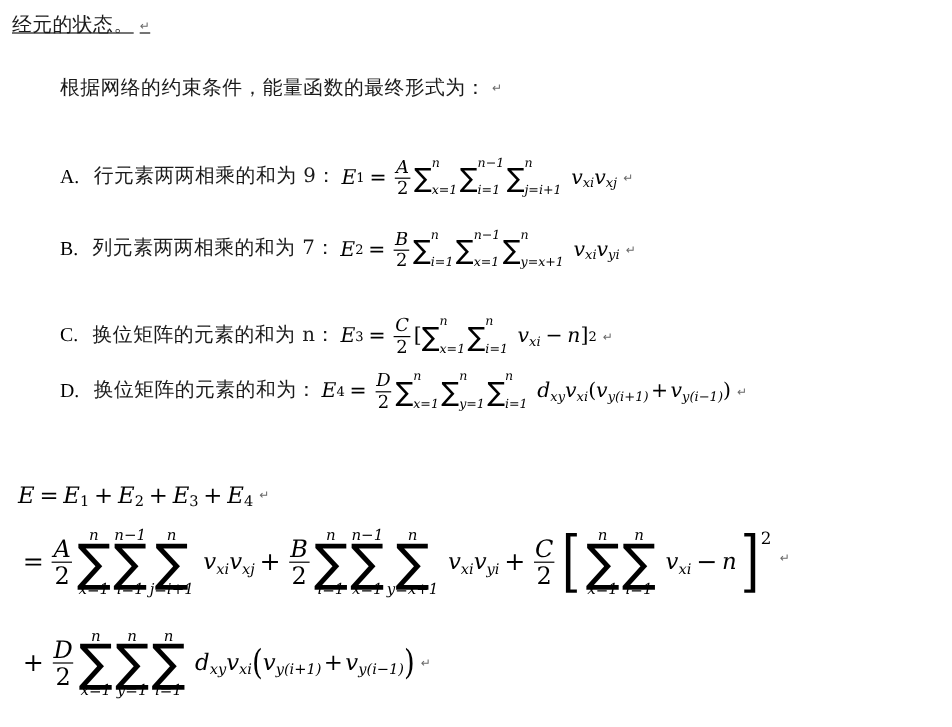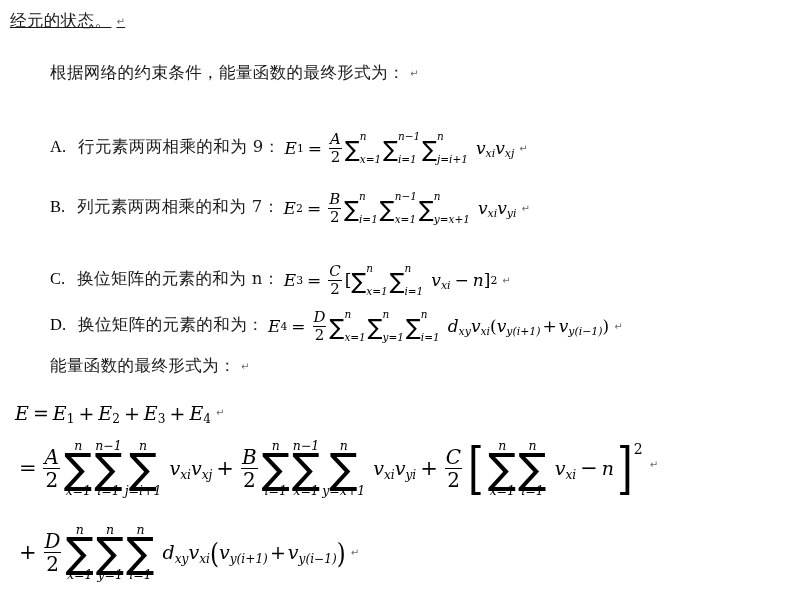--- a/index.html
+++ b/index.html
@@ -328,23 +328,20 @@
       <span style="padding-left:6px;"><span class="mvar">d</span><sub>xy</sub></span>
         <span><span class="mvar">v</span><sub>xi</sub></span>
         <span class="up">(</span>
         <span><span class="mvar">v</span><sub>y(i+1)</sub></span>
         <span class="mop-tight">+</span>
         <span><span class="mvar">v</span><sub>y(i−1)</sub></span>
         <span class="up">)</span>
     </span><span class="pilcrow">↵</span>
   </div>
 
-  <div class="line cjk" style="left:50px; top:358px;">
-    <span>能量函数的最终形式为：</span><span class="pilcrow">↵</span>
-  </div>
 
   <div class="line" style="left:15px; top:404px;">
     <span class="math" style="font-size:19px;">
       <span class="mvar">E</span>
       <span class="mop">=</span>
       <span><span class="mvar">E</span><sub class="up">1</sub></span>
       <span class="mop">+</span>
       <span><span class="mvar">E</span><sub class="up">2</sub></span>
       <span class="mop">+</span>
       <span><span class="mvar">E</span><sub class="up">3</sub></span>

